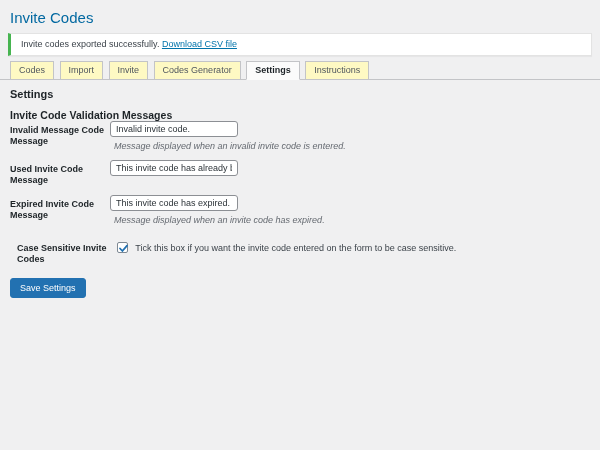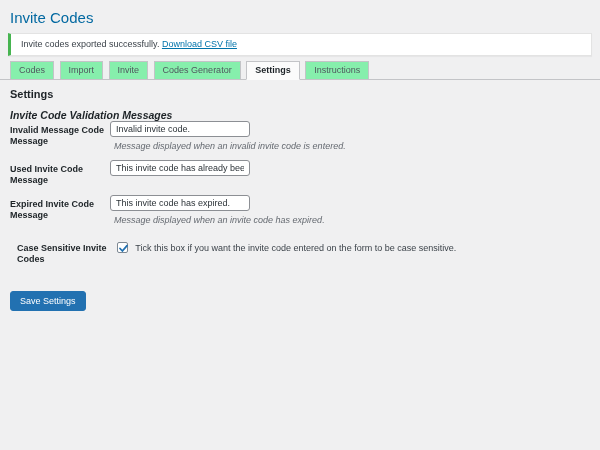--- a/index.html
+++ b/index.html
@@ -26,61 +26,60 @@
     white-space: nowrap;
   }
   .tabs-row::after {
     content: ""; position: absolute; left: 0; right: 0; bottom: 0;
     height: 1px; background: #c3c4c7;
   }
   .nav-tab {
     position: relative; z-index: 1;
     display: inline-block; height: 19px; line-height: 17px;
     padding: 0 8px; margin-right: 3px;
-    background: #86efac; border: 1px solid #c3c4c7;
+    background: #fef9c3; border: 1px solid #c3c4c7;
     color: #50575e; text-decoration: none; cursor: pointer;
     vertical-align: top;
   }
   .nav-tab-active {
     background: #fbfbfb; border-bottom-color: #fbfbfb;
     font-weight: bold; color: #1d2327; z-index: 2;
   }
   .content { padding: 0 10px; }
   .settings-heading {
     font-size: 11px; font-weight: bold; color: #1d2327;
     margin: 8px 0 0;
   }
   .validation-heading {
     font-size: 10.5px; font-weight: bold; color: #1d2327;
     margin: 9px 0 0;
-    font-style: italic;
   }
   .intro { margin: 8px 0 13px; color: #3c434a; }
   .form-row { display: flex; margin-bottom: 9px; }
   .row-label {
     width: 100px; flex: 0 0 100px;
     font-weight: bold; color: #1d2327; padding-top: 4px; line-height: 1.2;
   }
   .text-input {
-    width: 140px; height: 16px;
+    width: 128px; height: 16px;
     border: 1px solid #8c8f94; border-radius: 3px;
     padding: 0 5px; background: #fff;
     font-family: inherit; font-size: 9px; color: #2c3338;
   }
   .field-desc { margin: 4px 4px 0; color: #646970; font-style: italic; }
   .checkbox-row { margin-top: 14px; margin-left: 7px; }
   .checkbox-wrap { padding-top: 3px; }
   .checkbox-box {
     display: inline-block; width: 11px; height: 11px;
     border: 1px solid #7e8993; border-radius: 2px; background: #fff;
     position: relative; vertical-align: -2px; margin-right: 5px; cursor: pointer;
   }
   .checkbox-box svg { position: absolute; left: 0px; top: 0px; }
   .button-primary {
-    display: inline-block; margin-top: 17px;
+    display: inline-block; margin-top: 4px;
     background: #2271b1; border: 1px solid #2271b1; border-radius: 3px;
     color: #fff; font-family: inherit; font-size: 9px;
     padding: 4px 9px; cursor: pointer; line-height: 1.2;
   }
 </style>
 </head>
 <body>
 
 <h1 class="page-title">Invite Codes</h1>
 

